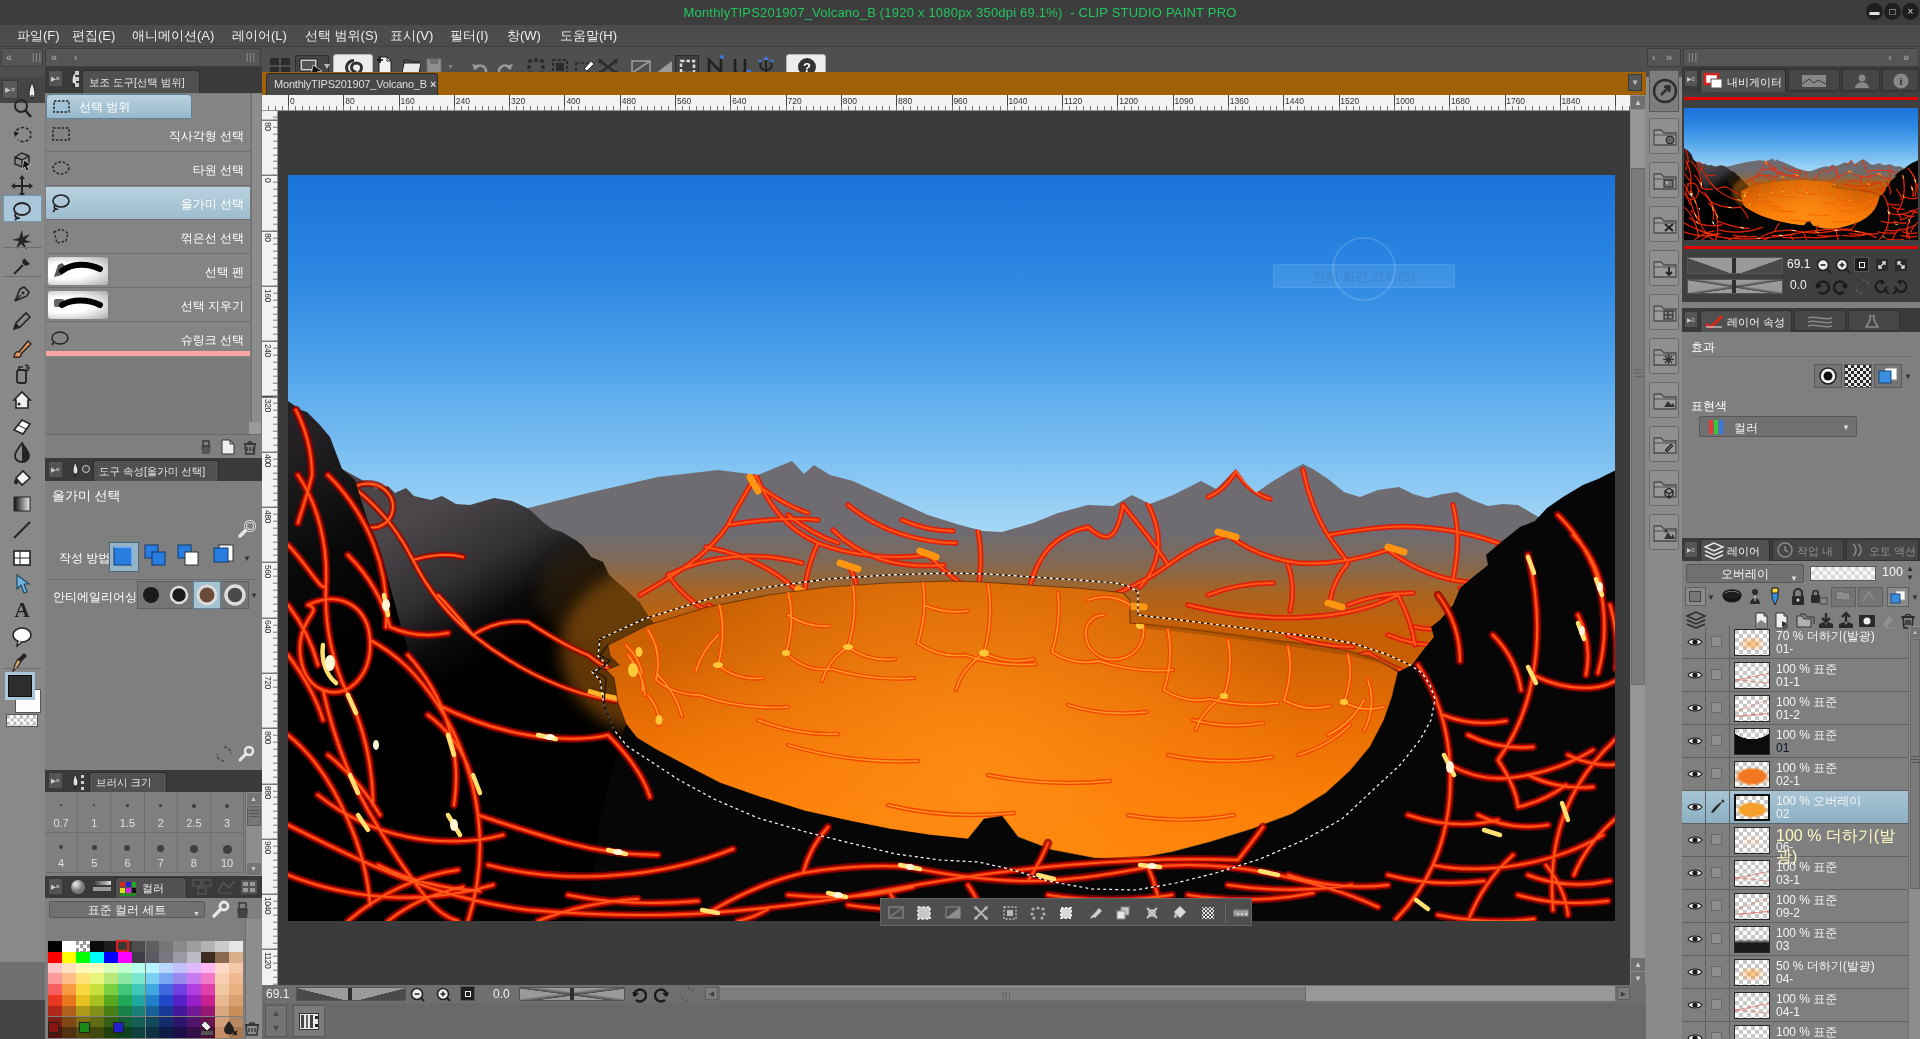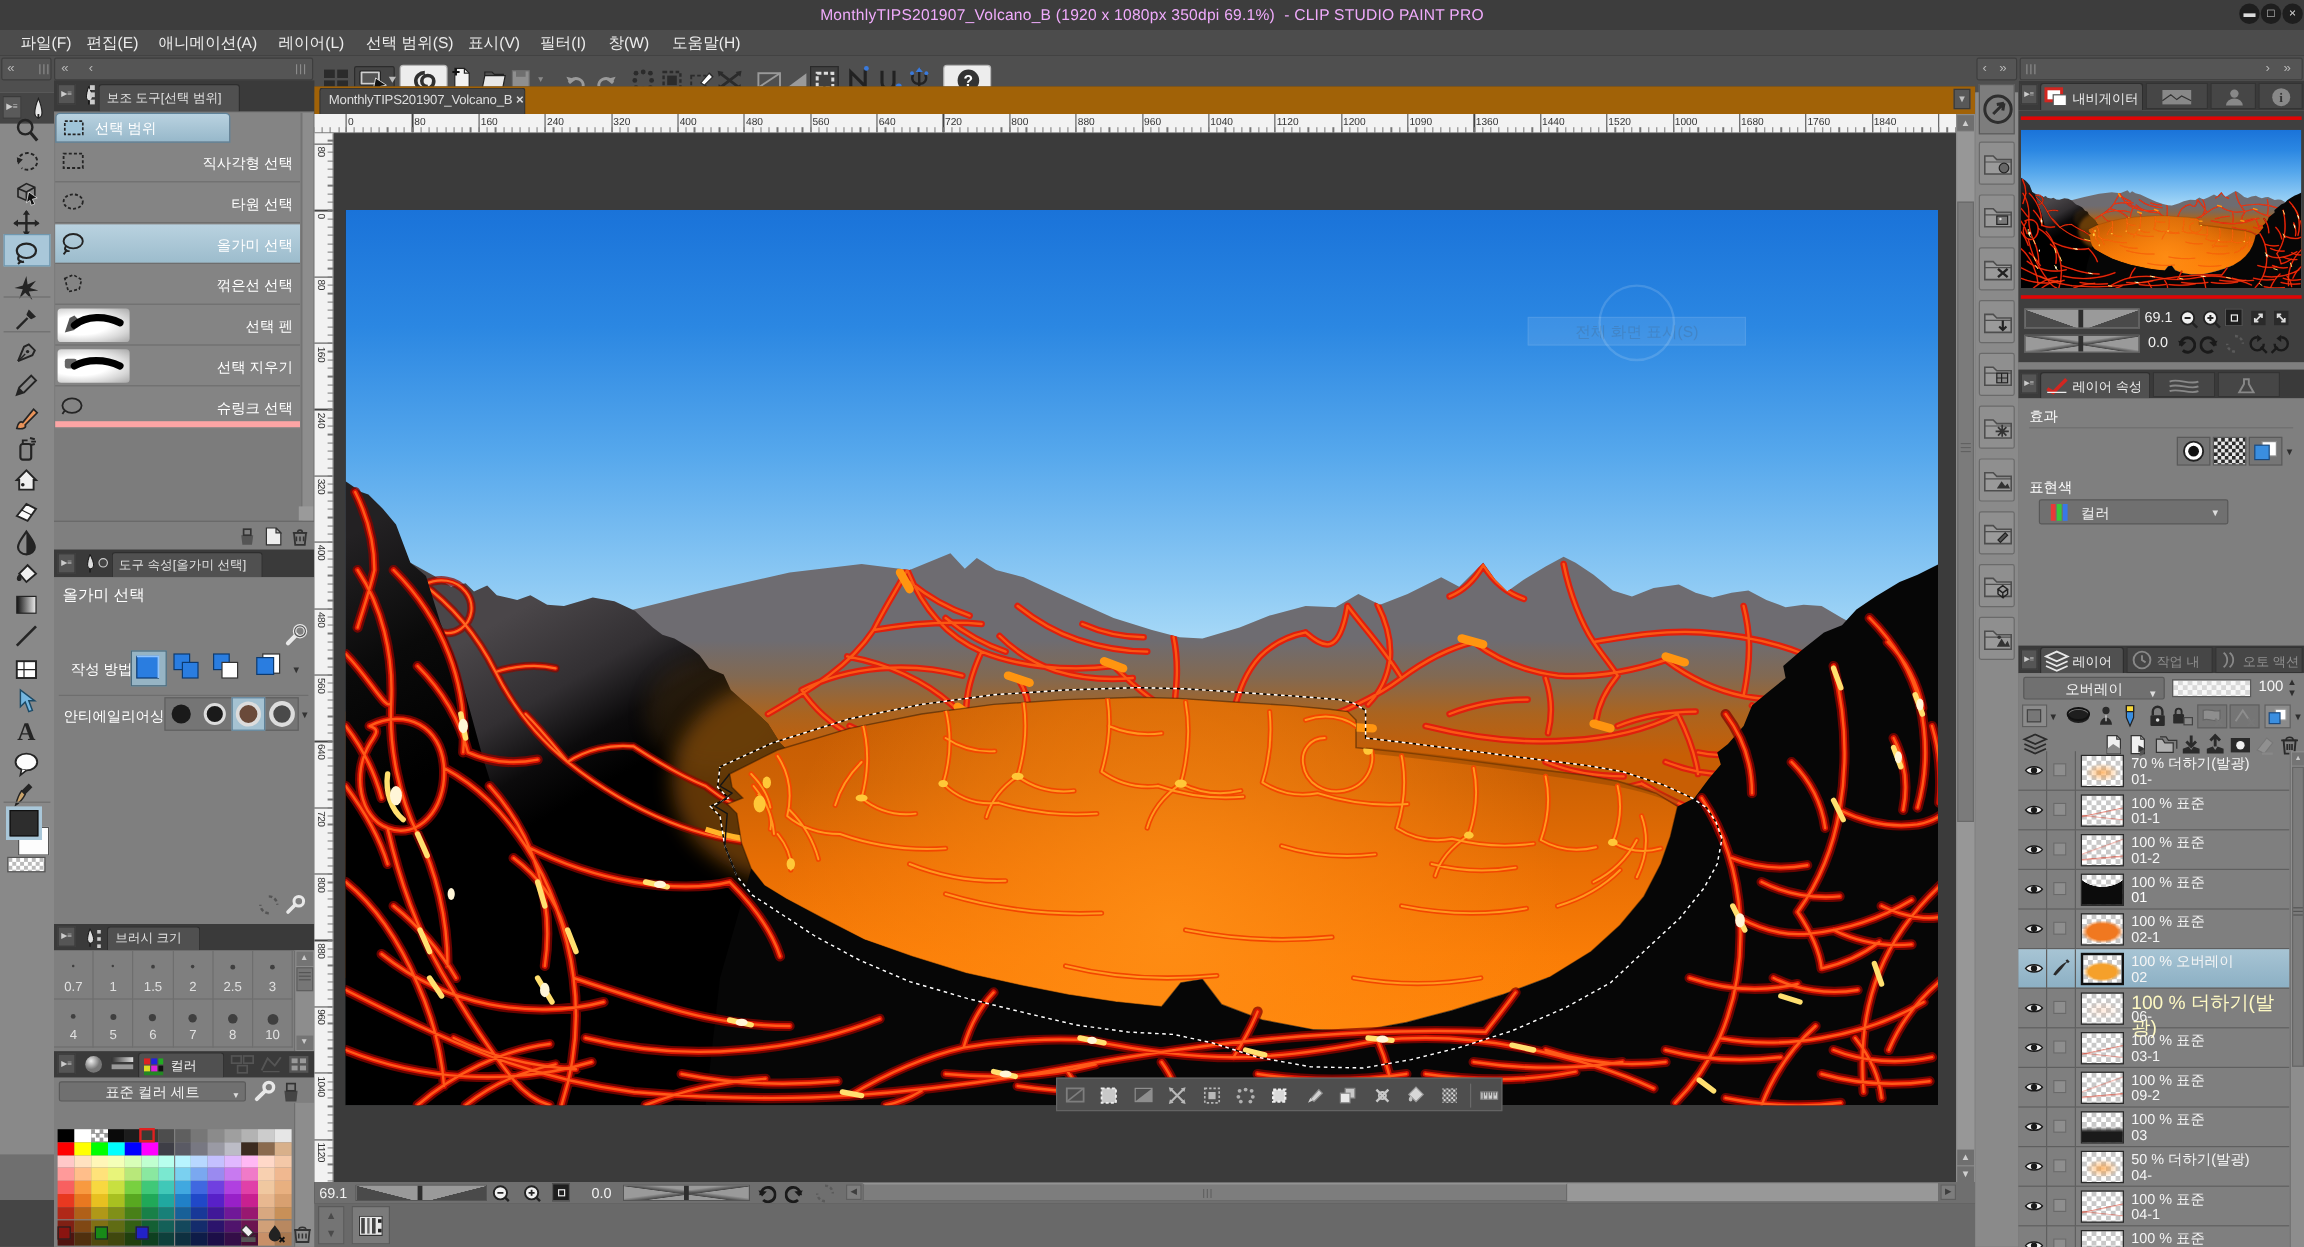--- a/index.html
+++ b/index.html
@@ -1,18 +1,18 @@
 <!DOCTYPE html>
 <html><head><meta charset="utf-8">
 <style>
 *{margin:0;padding:0;box-sizing:border-box}
 html,body{width:1920px;height:1039px;overflow:hidden;background:#6e6e6e;font-family:"Liberation Sans",sans-serif}
 .abs{position:absolute}
 #titlebar{left:0;top:0;width:1920px;height:25px;background:#3d3d3d}
-#titlebar .t{width:100%;text-align:center;color:#f0abfc;font-size:13px;line-height:25px;letter-spacing:.2px}
+#titlebar .t{width:100%;text-align:center;color:#22c55e;font-size:13px;line-height:25px;letter-spacing:.2px}
 .winbtn{top:3px;width:17px;height:17px;border-radius:50%;background:#1e1e1e;color:#dcdcdc;text-align:center;font-size:10px;line-height:17px}
 #menubar{left:0;top:25px;width:1920px;height:22px;background:#4c4c4c;border-bottom:1px solid #404040}
 #menubar span{position:absolute;top:0;color:#ececec;font-size:13px;line-height:22px}
 #toolband{left:0;top:47px;width:1920px;height:30px;background:#4f4f4f}
 .dockhdr{top:48px;height:19px;background:#555;border:1px solid #3e3e3e;border-radius:2px}
 .arr{color:#b9b9b9;font-size:11px;line-height:17px;position:absolute;top:0}
 .grip{color:#9a9a9a;font-size:9px;letter-spacing:1px;line-height:17px;position:absolute;top:0}
 
 #toolstrip{left:0;top:77px;width:45px;height:962px;background:#898989}
 
@@ -1470,21 +1470,21 @@
     <div class="abs" style="left:0;top:658px;width:226px;height:33px;border-bottom:1px solid #5f5f5f">
       <svg width="18" height="18" style="position:absolute;left:4px;top:7px" viewBox="0 0 18 18">
         <path d="M2,9 C5,5 13,5 16,9 C13,13 5,13 2,9 Z" fill="#f0f0f0" stroke="#1a1a1a" stroke-width="1.2"></path>
         <circle cx="9" cy="9" r="2.6" fill="#1a1a1a"></circle>
       </svg>
       <div class="abs" style="left:29px;top:10px;width:11px;height:11px;background:rgba(255,255,255,.12);border:1px solid #6a6a6a"></div>
       <div class="abs" style="left:52px;top:3px;width:36px;height:27px;border:1px solid #2a2a2a;background:repeating-conic-gradient(#fff 0 25%,#c8c8c8 0 50%) 0 0/8px 8px">
         <div class="abs" style="left:0;top:0;width:100%;height:100%;background-image:radial-gradient(95% 85% at 50% -15%,transparent 64%,#0c0c0c 66%)"></div>
       </div>
       <span style="position:absolute;left:94px;top:2px;font-size:12px;color:#f5f5f5">100 % 표준</span>
-      <span style="position:absolute;left:94px;top:16px;font-size:12px;color:#ffffff">01</span>
+      <span style="position:absolute;left:94px;top:16px;font-size:12px;color:#0f172a">01</span>
     </div>
     <div class="abs" style="left:0;top:658px;width:24px;height:33px;border-right:1px solid #5f5f5f"></div>
     <div class="abs" style="left:24px;top:658px;width:24px;height:33px;border-right:1px solid #5f5f5f"></div>
     <div class="abs" style="left:0;top:691px;width:226px;height:33px;border-bottom:1px solid #5f5f5f">
       <svg width="18" height="18" style="position:absolute;left:4px;top:7px" viewBox="0 0 18 18">
         <path d="M2,9 C5,5 13,5 16,9 C13,13 5,13 2,9 Z" fill="#f0f0f0" stroke="#1a1a1a" stroke-width="1.2"></path>
         <circle cx="9" cy="9" r="2.6" fill="#1a1a1a"></circle>
       </svg>
       <div class="abs" style="left:29px;top:10px;width:11px;height:11px;background:rgba(255,255,255,.12);border:1px solid #6a6a6a"></div>
       <div class="abs" style="left:52px;top:3px;width:36px;height:27px;border:1px solid #2a2a2a;background:repeating-conic-gradient(#fff 0 25%,#c8c8c8 0 50%) 0 0/8px 8px">

